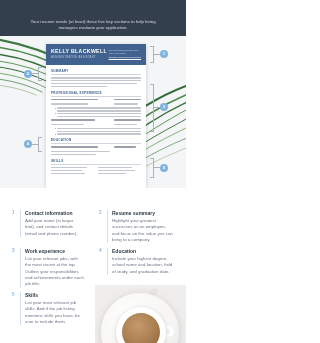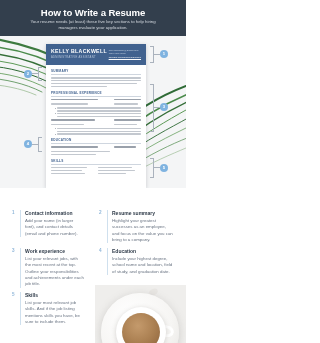--- a/index.html
+++ b/index.html
@@ -249,21 +249,20 @@
     width: 9px; height: 6px;
     border-radius: 50%;
     background: #e8e6e3;
     transform: rotate(-28deg);
   }
 </style>
 </head>
 <body>
 
 <div class="header">
-  <div class="header-title">How to Write a Resume</div>
   <div class="header-sub">Your resume needs (at least) these five key sections to help hiring managers evaluate your application.</div>
 </div>
 
 <div class="hero">
 
   <svg class="leaf-svg leaf-tl" width="90" height="80" viewBox="0 0 90 80">
     <g stroke="#2f6b36" fill="none" stroke-linecap="round">
       <path d="M2 6 C30 10 62 20 88 34" stroke-width="2.2" stroke="#3d7a3f"></path>
       <path d="M0 14 C28 16 58 25 84 40" stroke-width="1.6" stroke="#4a8a4a"></path>
       <path d="M1 21 C26 23 54 31 80 45" stroke-width="1.3" stroke="#356f38"></path>

